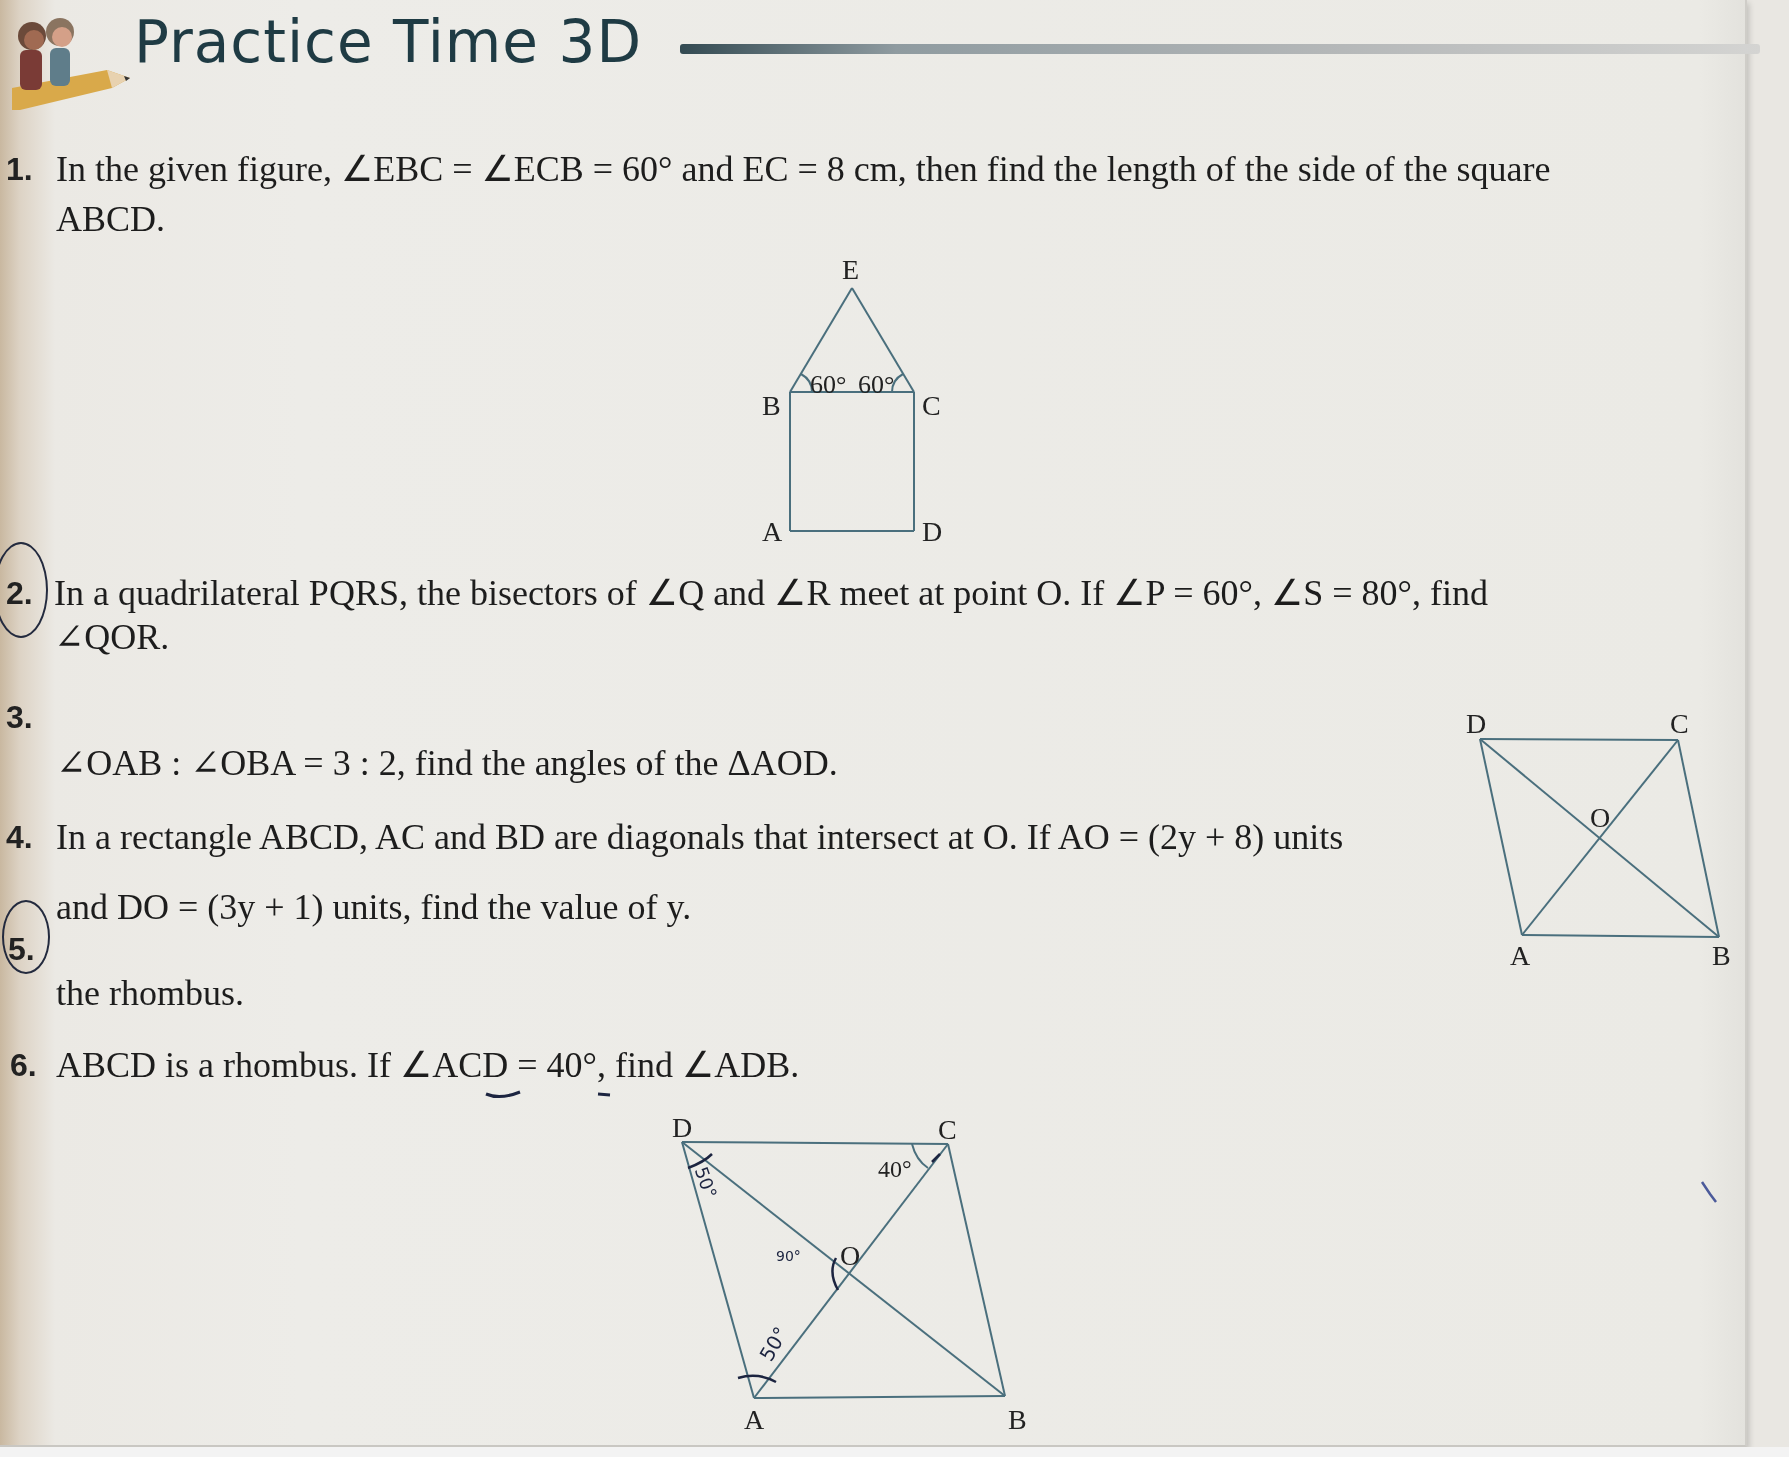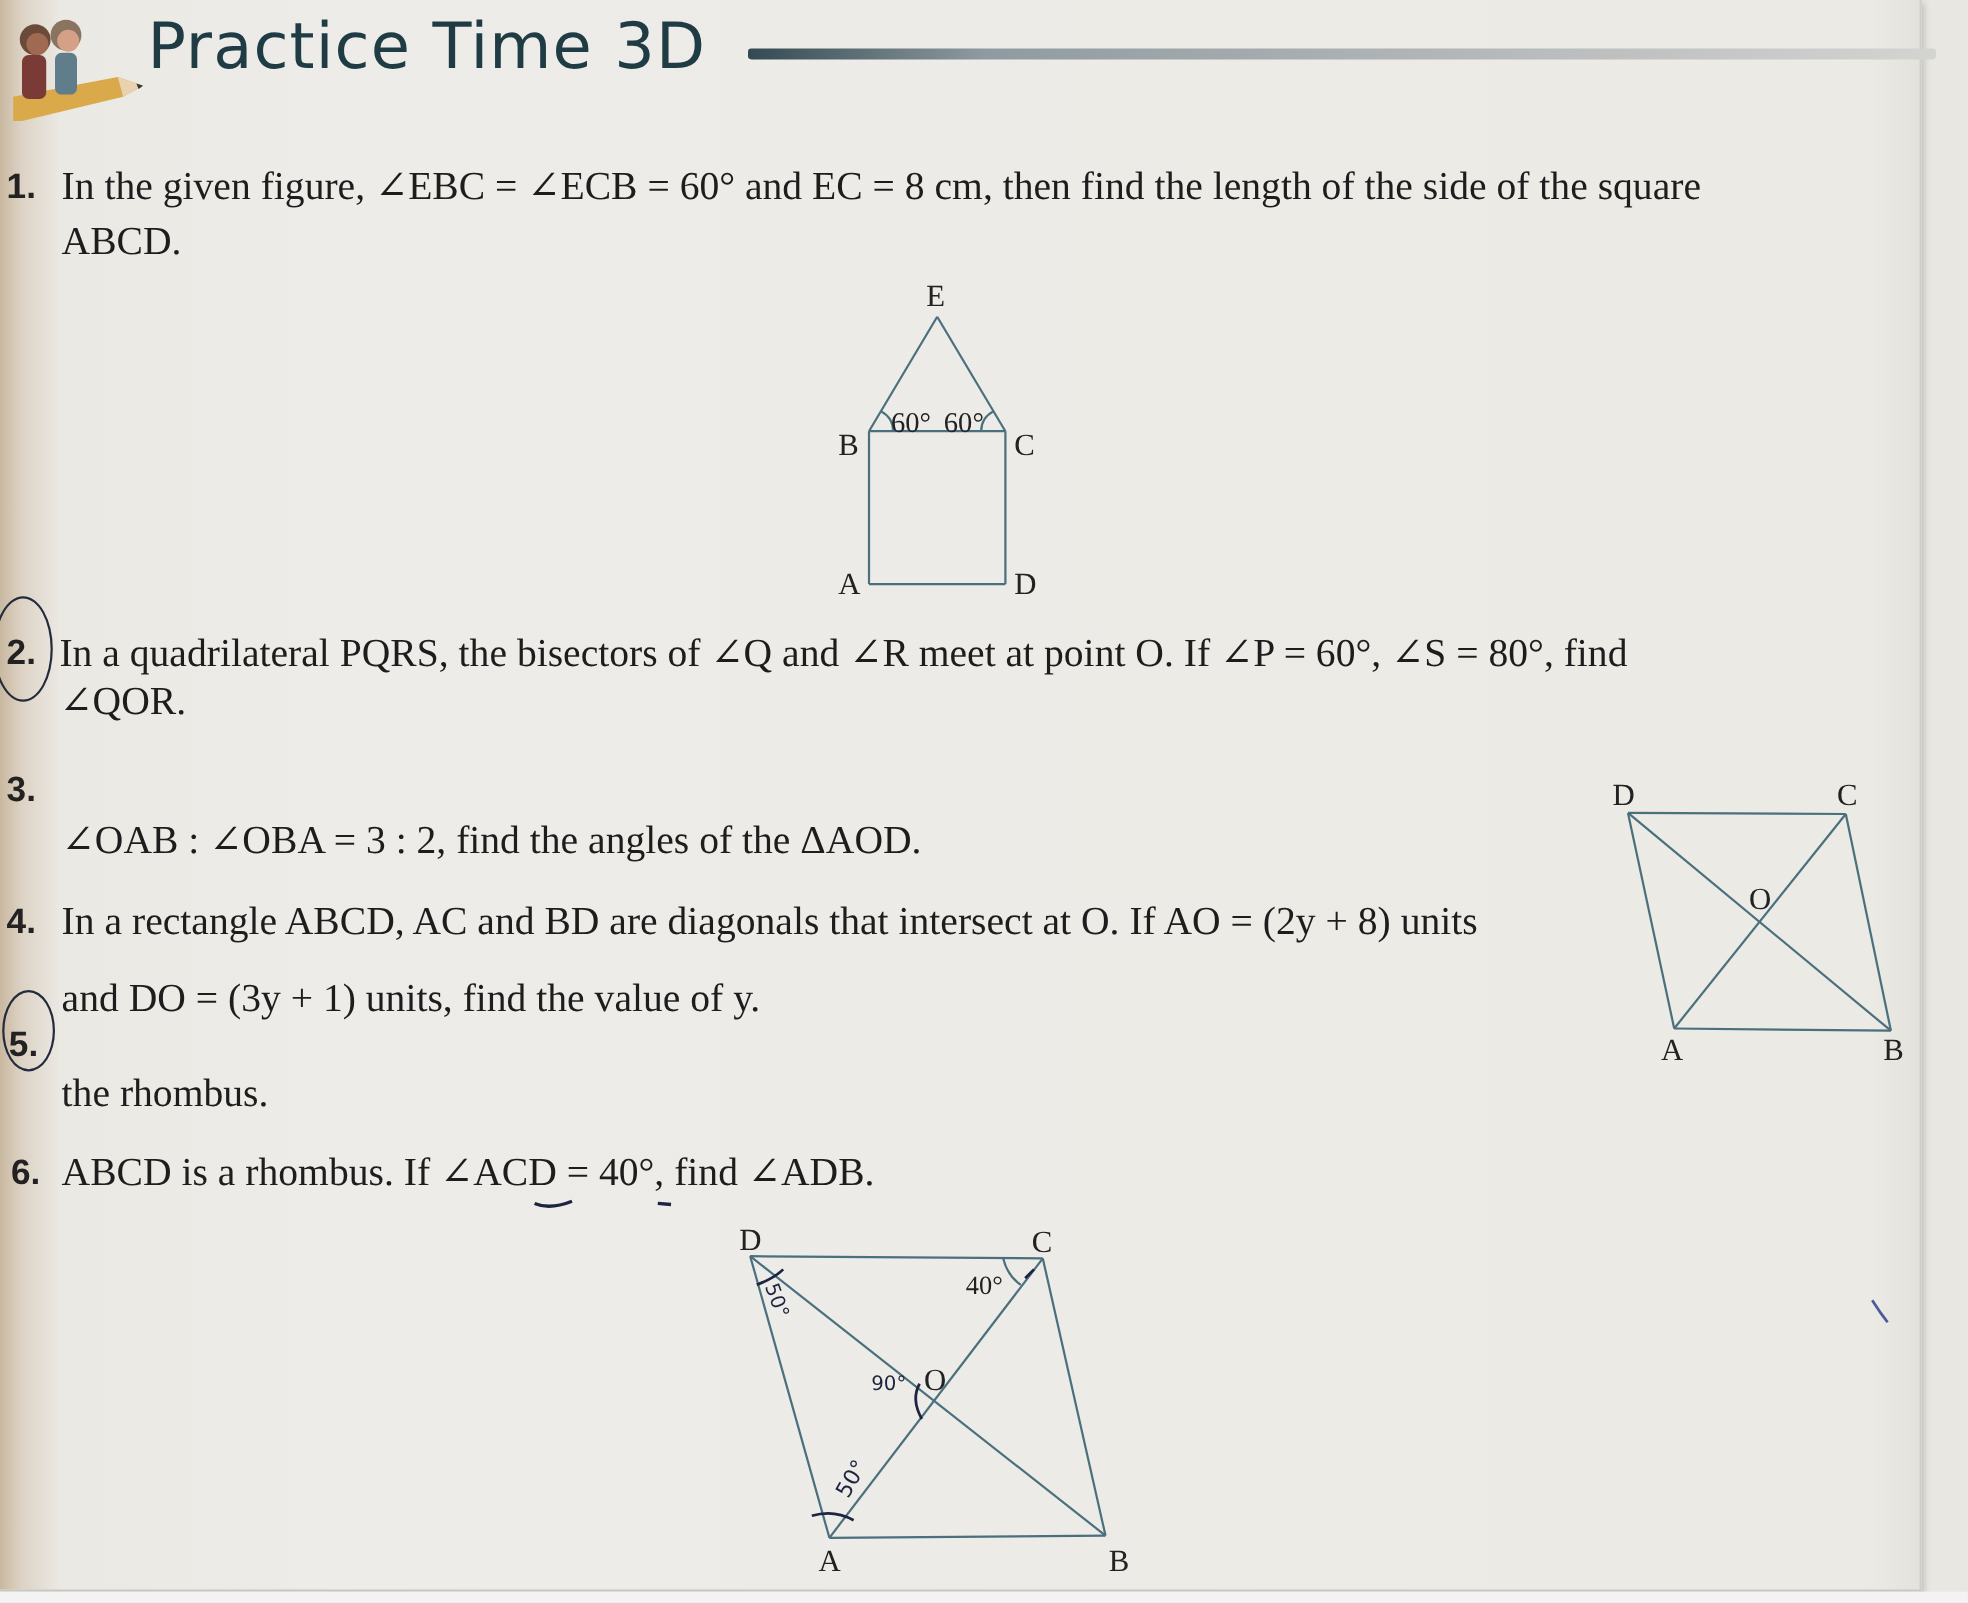--- a/index.html
+++ b/index.html
@@ -37,21 +37,21 @@
     background: linear-gradient(90deg, #334a52 0%, #8f9ba0 20%, #b4b7b8 60%, #d4d4d2 100%);
     border-radius:3px;
   }
   .q {
     position:absolute; font-size:36px; line-height:50px;
   }
   .q .num {
     font-family:"Liberation Sans", "DejaVu Sans", sans-serif;
     font-weight:bold; font-size:32px; color:#222;
   }
-  .q-text { position:absolute; left:50px; top:0; white-space:nowrap; }
+  .q-text { position:absolute; left:50px; top:0; white-space:nowrap;font-family:Liberation Serif, serif; }
   .q-line2 { position:absolute; left:50px; top:50px; white-space:nowrap; }
   .circled {
     position:absolute; border:2.5px solid #232a3e; border-radius:50%;
   }
   .fig-label {
     position:absolute; font-size:28px; color:#222;
   }
   svg { position:absolute; overflow:visible; }
   .ink { color:#1c2440; font-family:"DejaVu Sans", sans-serif; }
 </style>
@@ -175,19 +175,19 @@
       <path d="M 272 52 L 280 44"></path>
     </g>
   </svg>
   <span class="fig-label" style="left:12px;top:2px;">D</span>
   <span class="fig-label" style="left:278px;top:4px;">C</span>
   <span class="fig-label" style="left:180px;top:130px;">O</span>
   <span class="fig-label" style="left:84px;top:294px;">A</span>
   <span class="fig-label" style="left:348px;top:294px;">B</span>
   <span class="fig-label" style="left:218px;top:46px;font-size:24px;">40°</span>
   <span class="fig-label ink" style="left:30px;top:62px;font-size:18px;transform:rotate(70deg);">50°</span>
-  <span class="fig-label ink" style="left:132px;top:138px;font-size:18px;">90°</span>
+  <span class="fig-label ink" style="left:116px;top:138px;font-size:14px;">90°</span>
   <span class="fig-label ink" style="left:96px;top:222px;font-size:20px;transform:rotate(-60deg);">50°</span>
 </div>
 
 <svg width="20" height="30" style="left:1700px;top:1180px;">
   <path d="M 2 2 L 10 14 L 16 22" stroke="#4b5a9a" stroke-width="2.5" fill="none"></path>
 </svg>
 
 </body></html>

